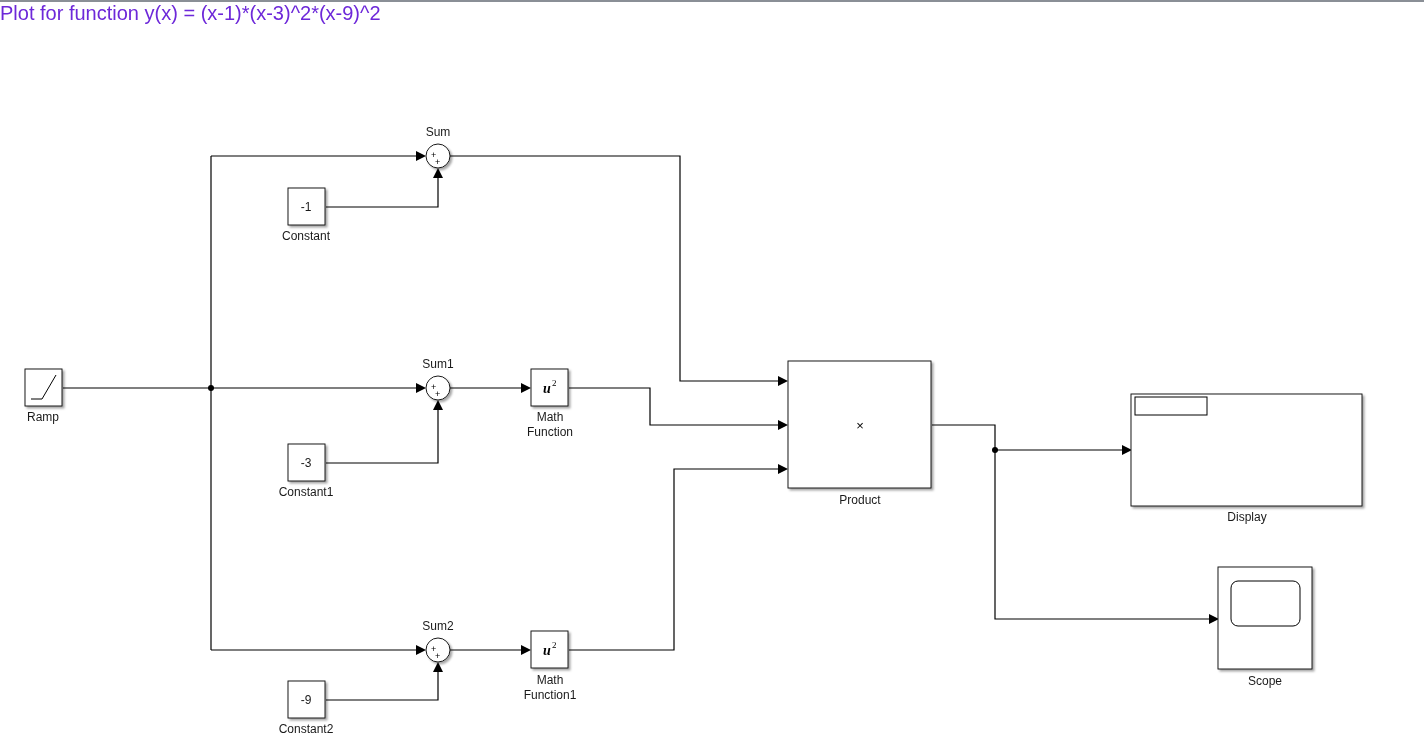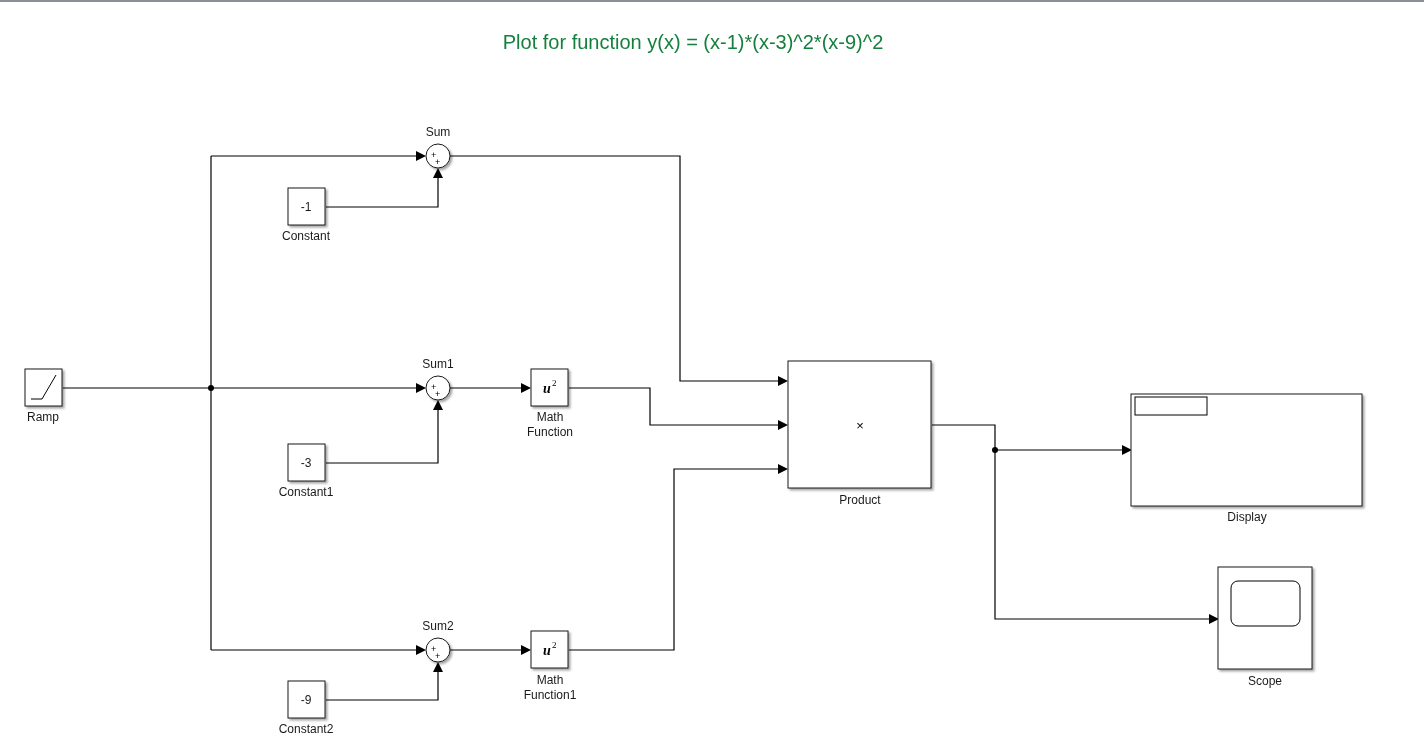--- a/index.html
+++ b/index.html
@@ -1,18 +1,18 @@
 <!DOCTYPE html>
 <html><head>
 <meta charset="utf-8">
 <style>
   html, body { margin: 0; padding: 0; background: #ffffff; }
   body { width: 1424px; height: 755px; position: relative; overflow: hidden; font-family: "Liberation Sans", sans-serif; }
   .topbar { position: absolute; left: 0; top: 0; width: 1424px; height: 2px; background: #8a8f96; }
-  .title { position: absolute; left: 0; top: 31px; width: 1386px; text-align: center; font-size: 20px; color: #15803d; font-family: "Liberation Sans", sans-serif; }
+  .title { position: absolute; left: 0; top: 2px; width: 1386px; font-size: 20px; color: #6d28d9; font-family: "Liberation Sans", sans-serif; }
   svg { position: absolute; left: 0; top: 0; }
   .lbl { font-family: "Liberation Sans", sans-serif; font-size: 12px; fill: #1a1a1a; }
   .blk { fill: #ffffff; stroke: #1a1a1a; stroke-width: 1; }
   .wire { fill: none; stroke: #000; stroke-width: 1.2; }
   .arrow { fill: #000; }
 </style>
 </head>
 <body>
 
 <div class="topbar"></div>

